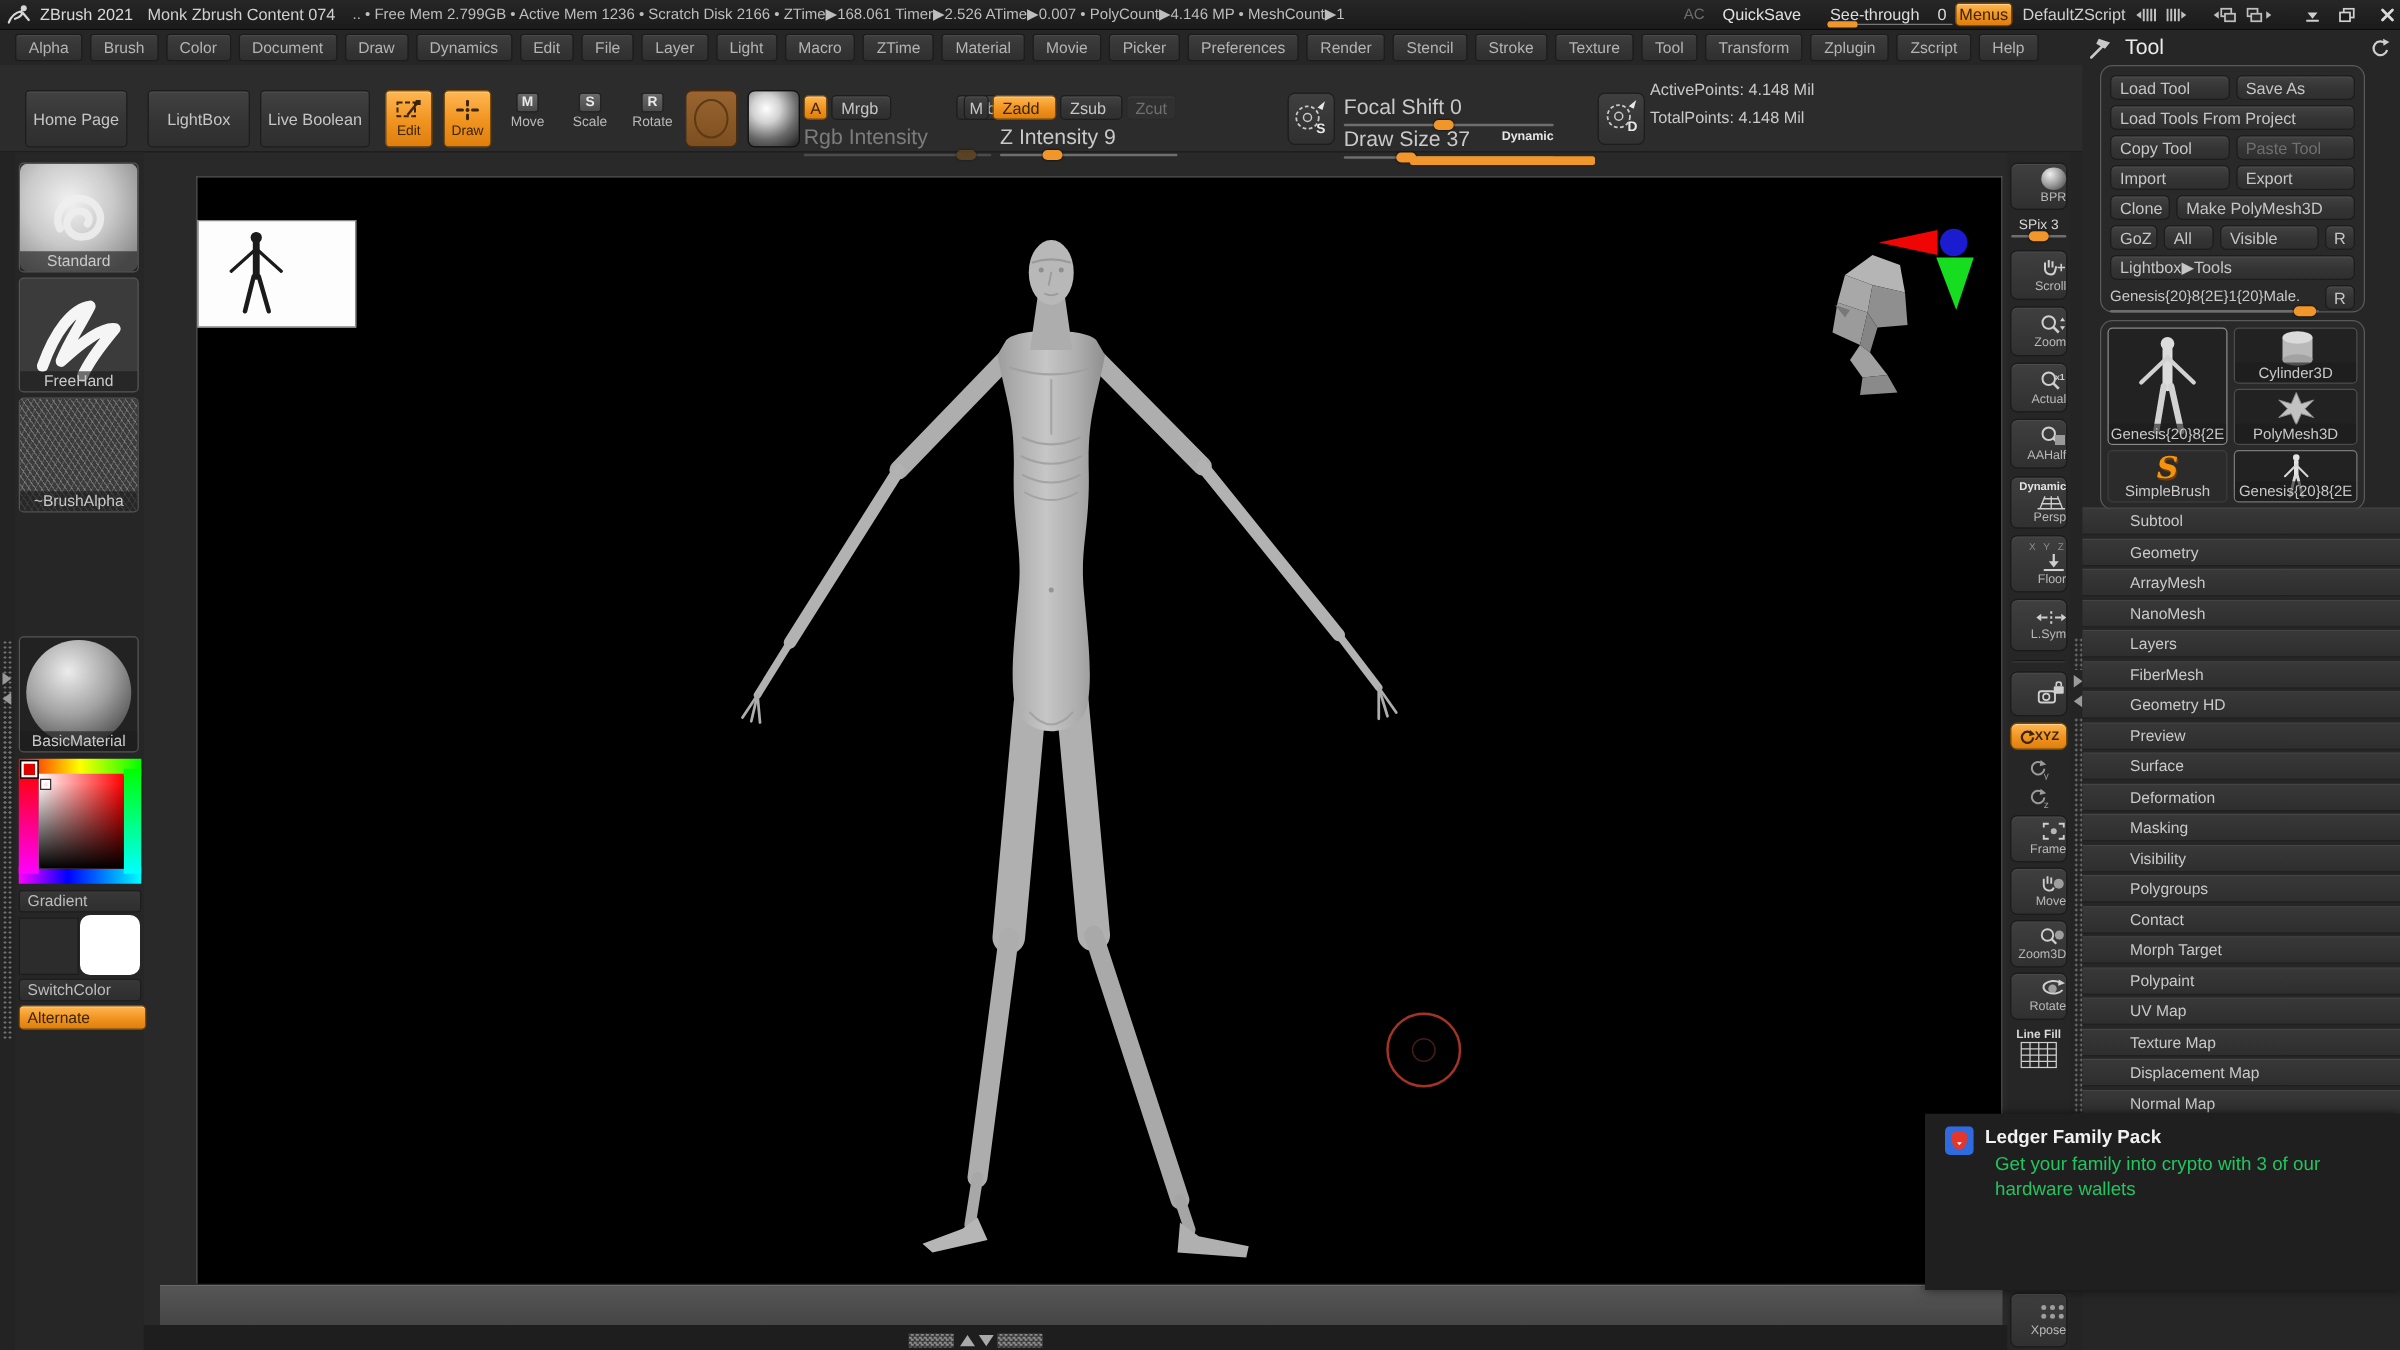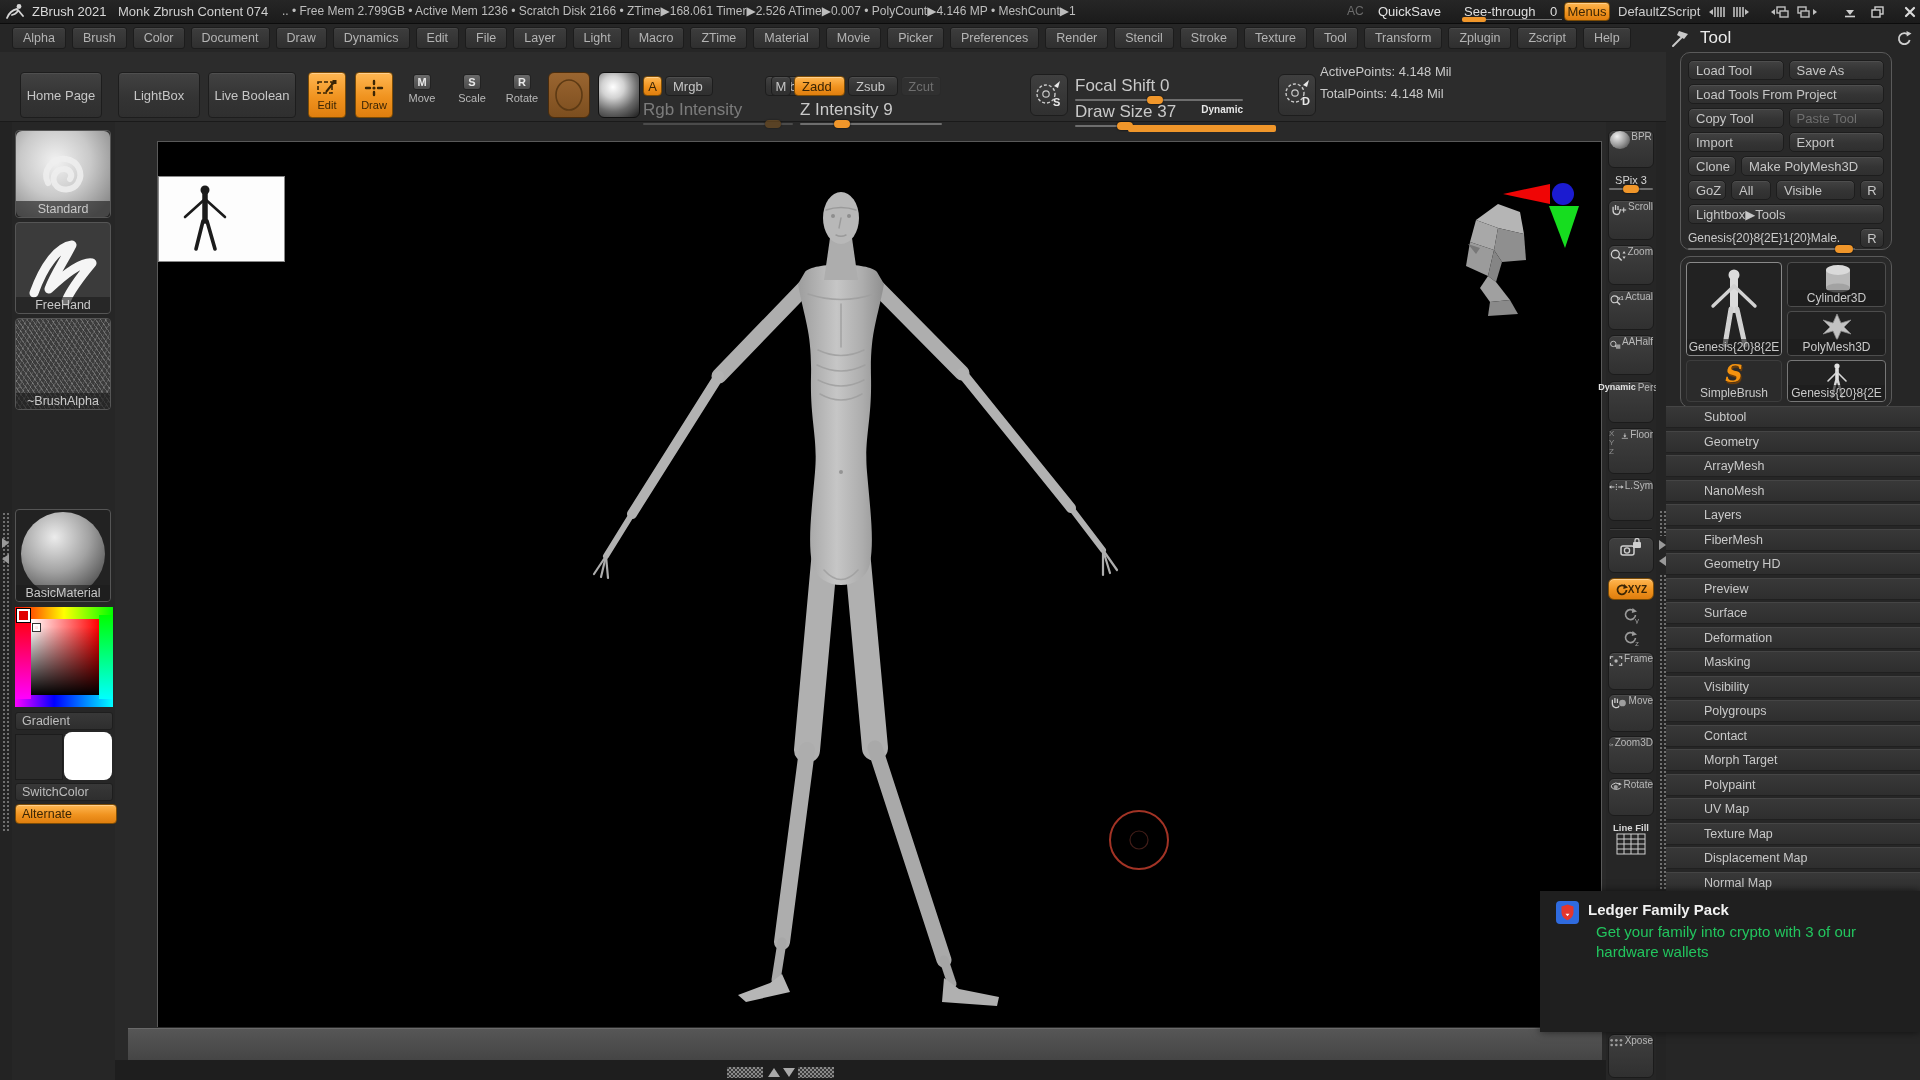--- a/index.html
+++ b/index.html
@@ -55,21 +55,21 @@
 
   
   .canvas{left:157px;top:141px;width:1445px;height:886px;background:#000;border:1px solid #595959;border-bottom:none;}
   .doc-thumb{position:absolute;left:0px;top:34px;width:127px;height:86px;background:#fdfdfd;border:1px solid #888;}
   .gray-strip{left:128px;top:1028px;width:1474px;height:32px;background:linear-gradient(#565656,#454545);border-top:1px solid #6a6a6a;}
   .bottom-dark{left:115px;top:1060px;width:1491px;height:20px;background:#1e1e1e;}
 
   
   .right-strip{left:1606px;top:122px;width:50px;height:958px;background:#262626;}
   .strip-btn{position:absolute;left:2px;width:46px;background:linear-gradient(#3f3f3f,#303030);border:1px solid #1b1b1b;
-             border-radius:6px;display:flex;flex-direction:row;align-items:flex-start;justify-content:center;gap:1px;
+             border-radius:6px;display:flex;flex-direction:column;align-items:flex-end;justify-content:center;gap:1px;
              color:#b9b9b9;font-size:10px;box-shadow:inset 0 1px 0 rgba(255,255,255,.06);}
   .strip-plain{position:absolute;left:2px;width:46px;display:flex;flex-direction:column;align-items:center;color:#b9b9b9;font-size:10px;}
   .divider-strip{left:1656px;top:122px;width:14px;height:958px;background:#242424;}
 
   
   .tool-panel{left:1666px;top:24px;width:254px;height:1056px;background:#262626;}
   .tp-header{position:absolute;left:0;top:0;width:100%;height:28px;display:flex;align-items:center;}
   .tp-title{font-size:17px;color:#eaeaea;margin-left:34px;}
   .group-box{position:absolute;left:14px;width:212px;border:1px solid #5a5a5a;border-radius:10px;background:#292929;padding:7px;}
   .tp-row{display:flex;gap:5px;margin-bottom:4px;}

